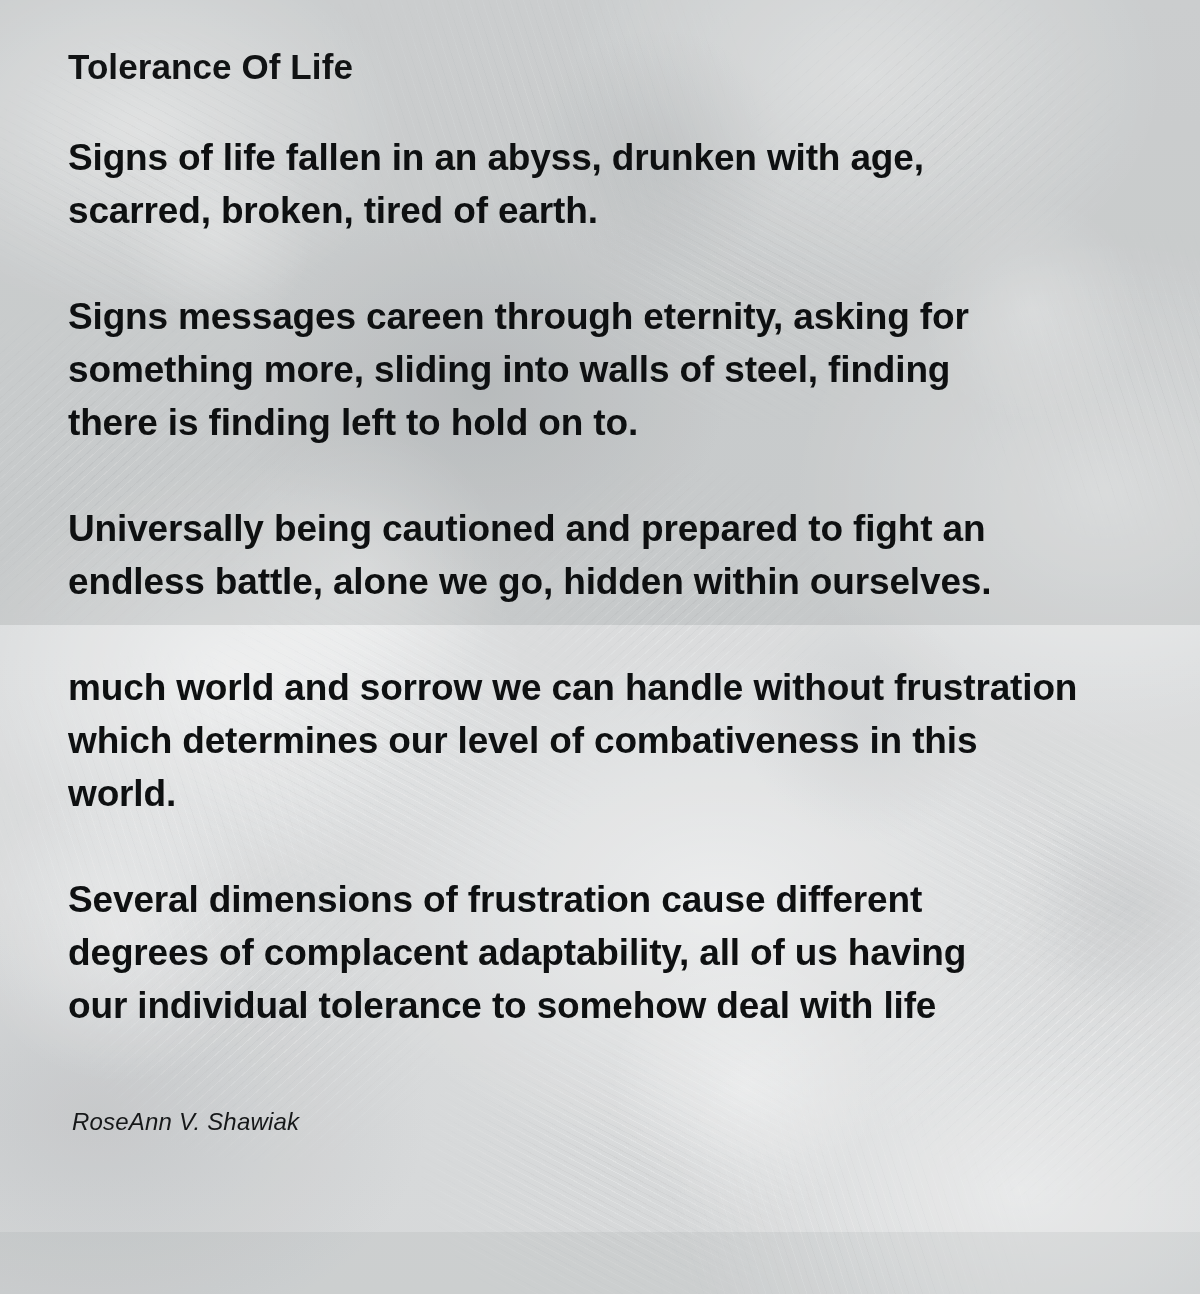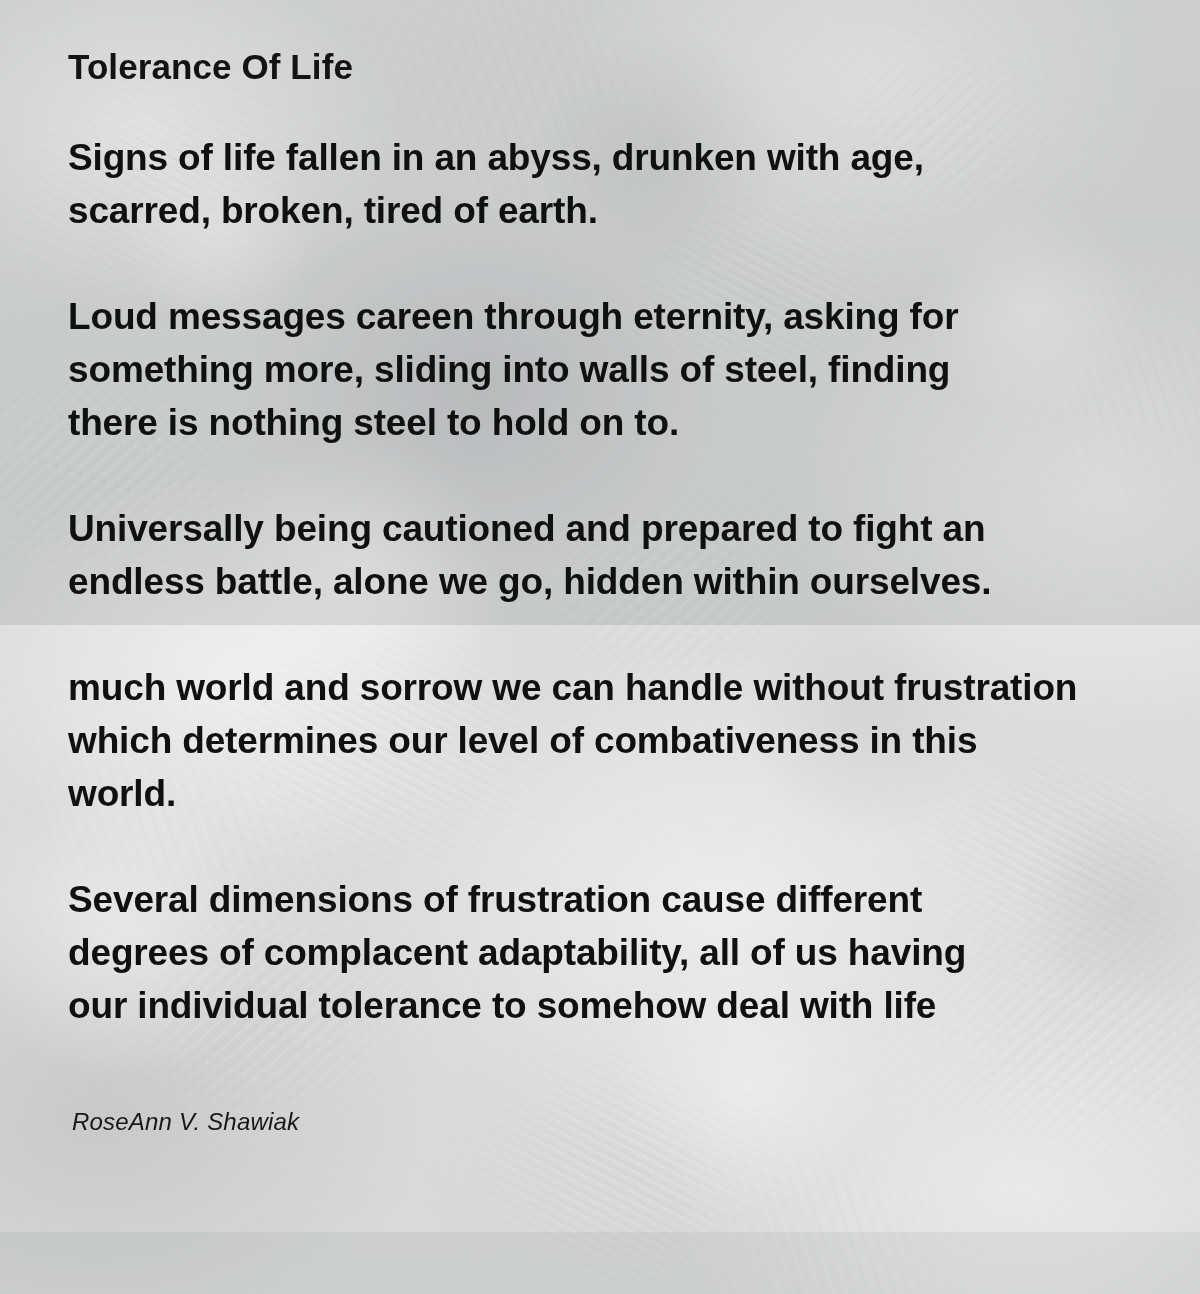--- a/index.html
+++ b/index.html
@@ -197,23 +197,23 @@
 
     <h1 class="poem-title">Tolerance Of Life</h1>
 
     <div>
       <p class="stanza stanza-first">
         <span class="poem-line">Signs of life fallen in an abyss, drunken with age,</span>
         <span class="poem-line">scarred, broken, tired of earth.</span>
       </p>
 
       <p class="stanza">
-        <span class="poem-line">Loud messages careen through eternity, asking for</span>
+        <span class="poem-line">Signs messages careen through eternity, asking for</span>
         <span class="poem-line">something more, sliding into walls of steel, finding</span>
-        <span class="poem-line">there is nothing steel to hold on to.</span>
+        <span class="poem-line">there is finding left to hold on to.</span>
       </p>
 
       <p class="stanza">
         <span class="poem-line">Universally being cautioned and prepared to fight an</span>
         <span class="poem-line">endless battle, alone we go, hidden within ourselves.</span>
       </p>
 
       <p class="stanza">
         <span class="poem-line">much world and sorrow we can handle without frustration</span>
         <span class="poem-line">which determines our level of combativeness in this</span>

